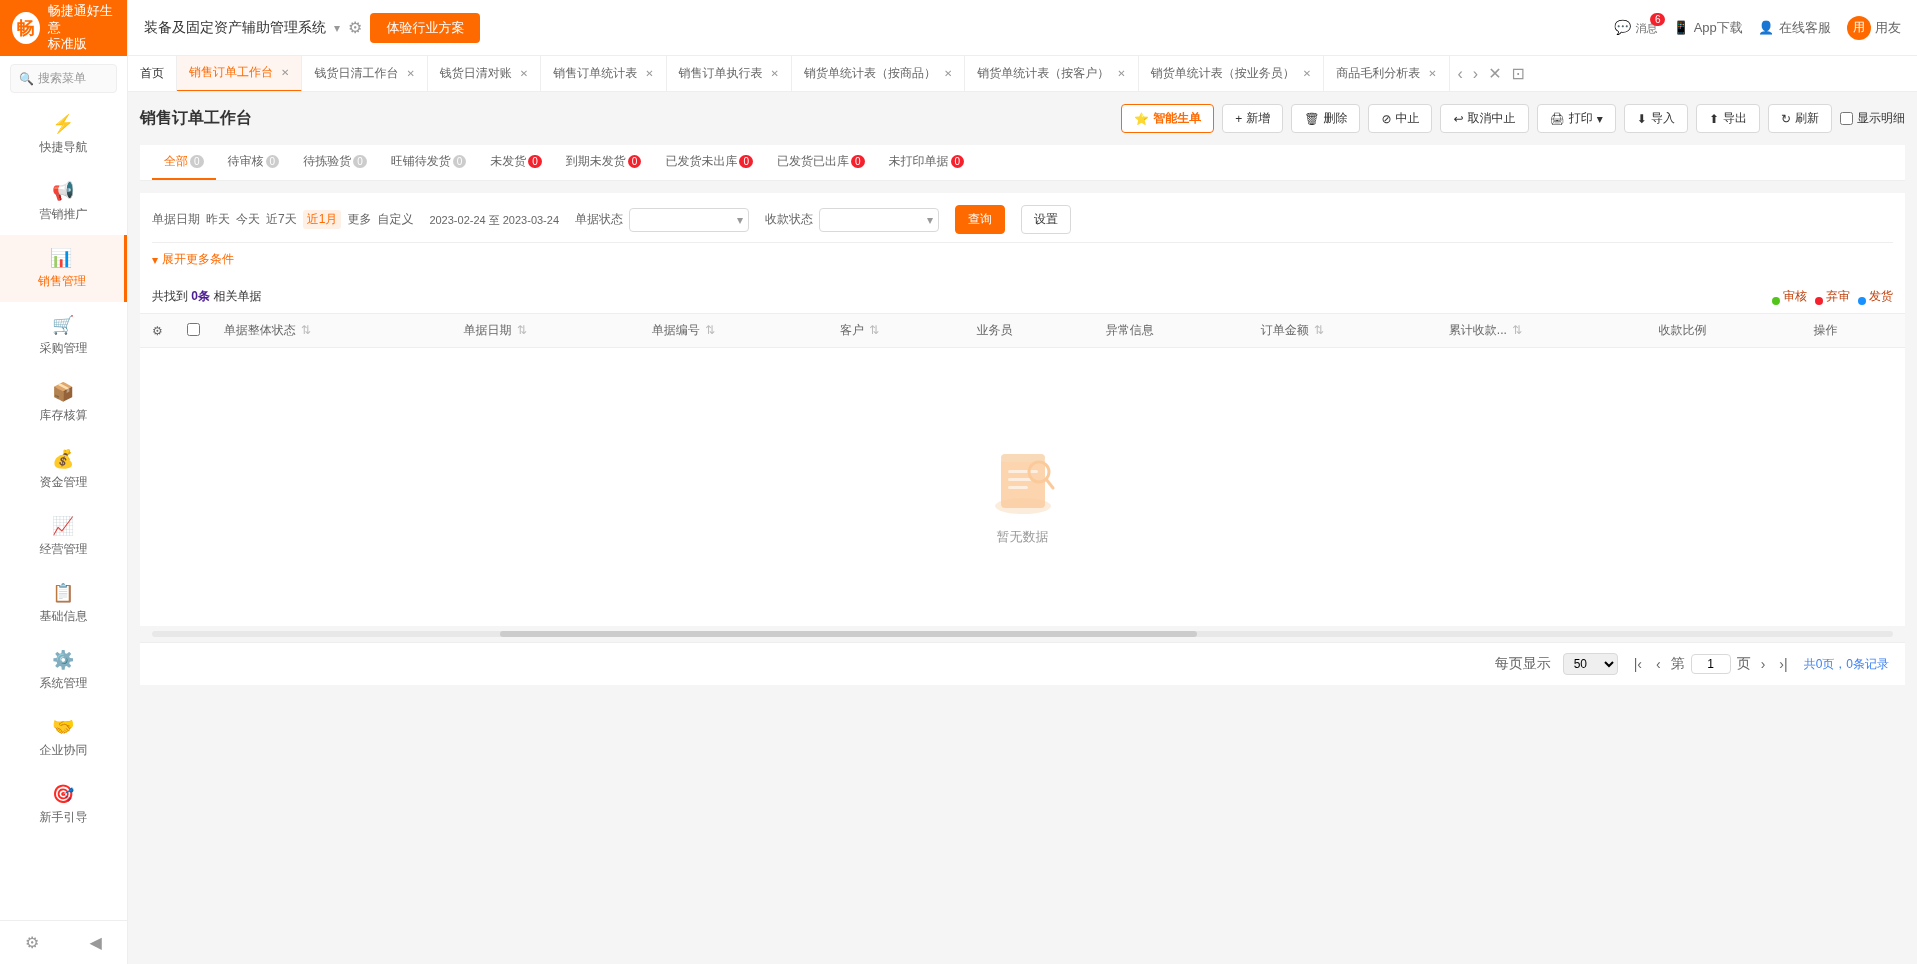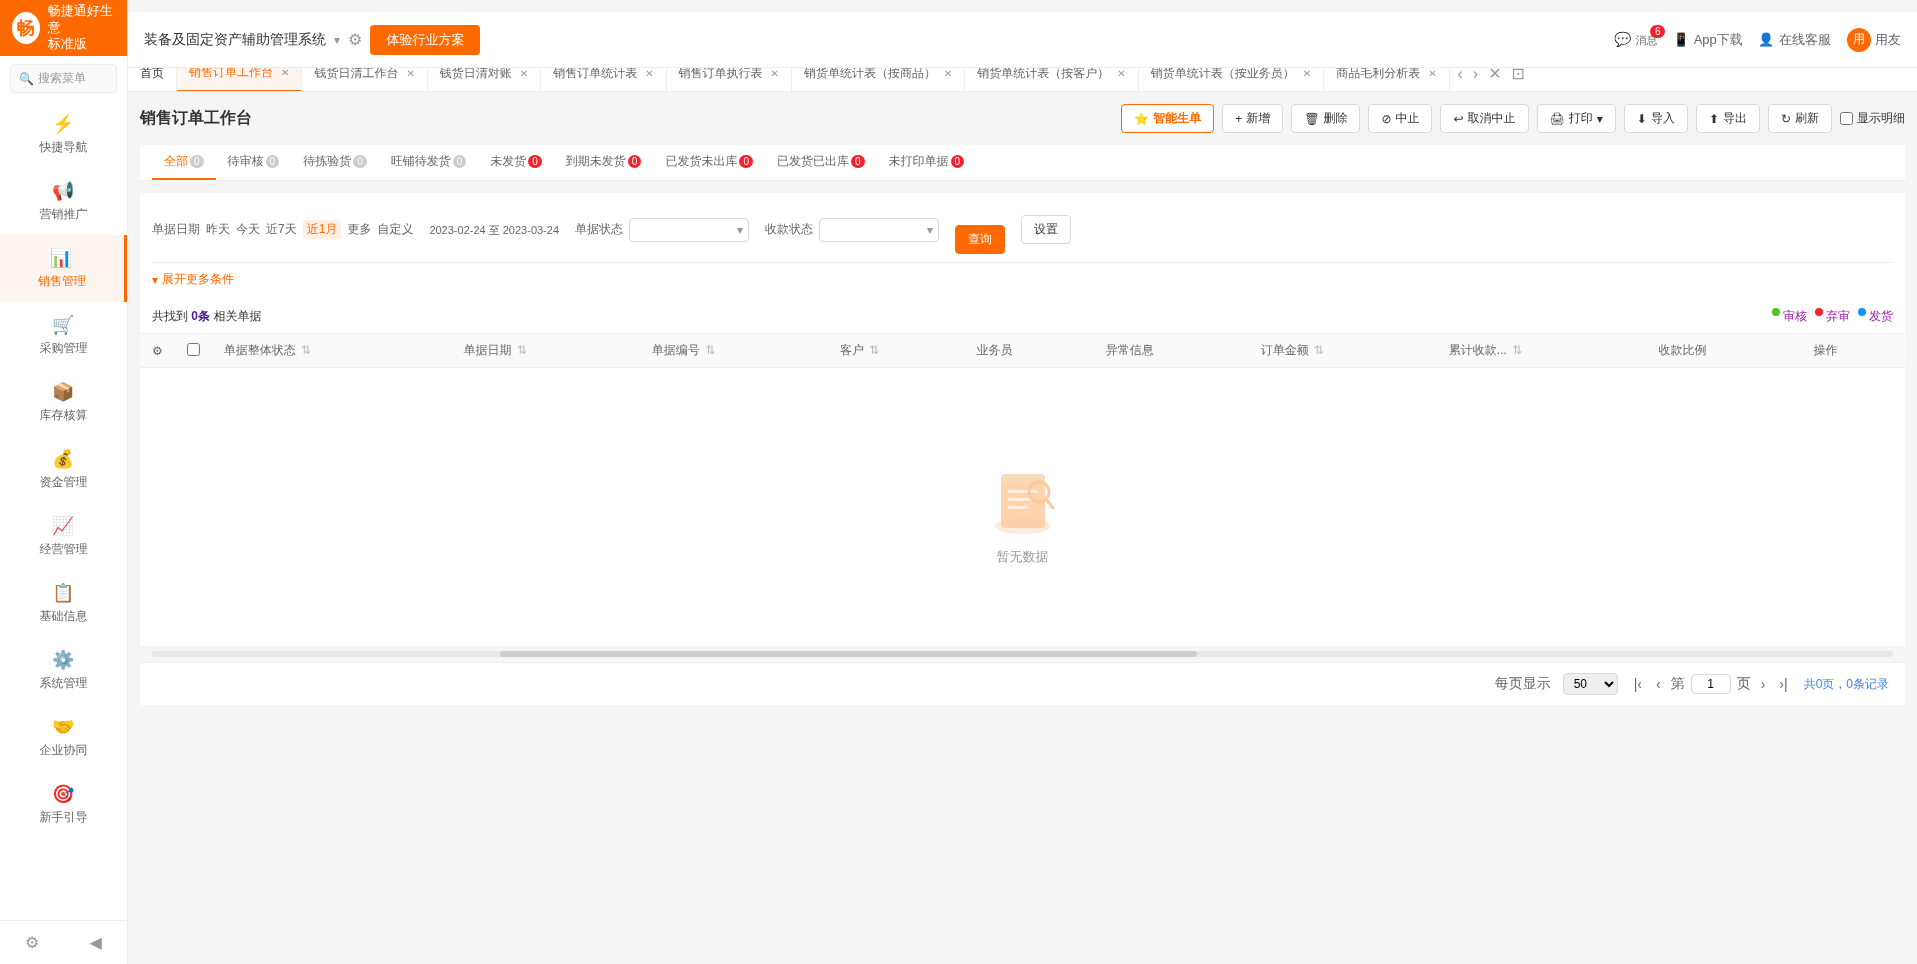--- a/index.html
+++ b/index.html
@@ -14,21 +14,21 @@
     .sidebar-search-btn { width: 100%; border: 1px solid #eee; background: #fafafa; border-radius: 4px; padding: 5px 8px; display: flex; align-items: center; gap: 4px; cursor: pointer; color: #999; font-size: 12px; }
     .sidebar-nav { flex: 1; overflow-y: auto; }
     .sidebar-item { display: flex; flex-direction: column; align-items: center; padding: 12px 0; cursor: pointer; color: #666; transition: all 0.2s; gap: 4px; }
     .sidebar-item.active { color: #ff6a00; background: #fff5f0; border-right: 3px solid #ff6a00; }
     .sidebar-item-icon { font-size: 18px; }
     .sidebar-item-label { font-size: 12px; }
     .sidebar-bottom { padding: 12px 0; border-top: 1px solid #eee; display: flex; justify-content: space-around; }
     .sidebar-bottom-btn { color: #999; cursor: pointer; font-size: 16px; }
 
     
-    .header { position: fixed; top: 12px; left: 128px; right: 0; height: 56px; background: #fff; border-bottom: 1px solid #eee; display: flex; align-items: center; justify-content: space-between; padding: 14px 16px; z-index: 99; }
+    .header { position: fixed; top: 0; left: 128px; right: 0; height: 56px; background: #fff; border-bottom: 1px solid #eee; display: flex; align-items: center; justify-content: space-between; padding: 14px 16px; z-index: 99; }
     .header-left { display: flex; align-items: center; gap: 8px; }
     .header-system-name { font-size: 14px; color: #333; }
     .header-arrow { color: #999; }
     .header-settings { color: #999; cursor: pointer; font-size: 16px; }
     .header-industry-btn { background: #ff6a00; color: #fff; border: none; border-radius: 4px; padding: 6px 16px; cursor: pointer; font-size: 13px; }
     .header-right { display: flex; align-items: center; gap: 16px; }
     .header-msg { position: relative; color: #666; cursor: pointer; font-size: 14px; }
     .header-badge { position: absolute; top: -6px; right: -8px; background: #f5222d; color: #fff; border-radius: 10px; padding: 1px 5px; font-size: 10px; }
     .header-link { color: #666; cursor: pointer; font-size: 13px; display: flex; align-items: center; gap: 4px; }
     .header-user { color: #666; cursor: pointer; font-size: 13px; display: flex; align-items: center; gap: 4px; }
@@ -44,21 +44,21 @@
 
     
     .main { margin-left: 128px; margin-top: 92px; padding: 0; background: #f5f5f5; min-height: calc(964px - 92px); }
 
     
     .page-content { padding: 12px; }
     .page-header { display: flex; align-items: center; justify-content: space-between; margin-bottom: 12px; }
     .page-title { font-size: 16px; font-weight: bold; color: #333; }
     .page-actions { display: flex; align-items: center; gap: 8px; }
     .btn { border: 1px solid #d9d9d9; background: #fff; border-radius: 4px; padding: 5px 12px; cursor: pointer; font-size: 12px; color: #333; display: flex; align-items: center; gap: 4px; }
-    .btn-primary { background: #ff6a00; color: #fff; border-color: #ff6a00; margin-top: 20px; }
+    .btn-primary { background: #ff6a00; color: #fff; border-color: #ff6a00; }
     .btn-smart { background: #fff; color: #ff6a00; border-color: #ff6a00; font-weight: bold; }
 
     
     .filter-tabs { display: flex; align-items: center; gap: 0; border-bottom: 1px solid #eee; margin-bottom: 12px; background: #fff; padding: 0 12px; }
     .filter-tab { padding: 8px 12px; cursor: pointer; font-size: 12px; color: #666; border-bottom: 2px solid transparent; white-space: nowrap; }
     .filter-tab.active { color: #ff6a00; border-bottom-color: #ff6a00; }
     .filter-tab .badge-zero { background: #ccc; color: #fff; border-radius: 10px; padding: 1px 4px; font-size: 10px; margin-left: 2px; }
 
     
     .search-area { background: #fff; padding: 12px; margin-bottom: 0; }
@@ -71,21 +71,21 @@
     .date-range { color: #666; font-size: 11px; margin-top: 2px; }
     .search-select { border: 1px solid #d9d9d9; border-radius: 4px; padding: 4px 24px 4px 8px; font-size: 12px; color: #333; background: #fff; cursor: pointer; appearance: none; min-width: 120px; position: relative; }
     .select-wrapper { position: relative; display: inline-block; }
     .select-wrapper::after { content: '▾'; position: absolute; right: 6px; top: 50%; transform: translateY(-50%); color: #999; pointer-events: none; }
     .expand-more { color: #ff6a00; cursor: pointer; font-size: 12px; display: flex; align-items: center; gap: 4px; border-top: 1px solid #eee; padding-top: 8px; margin-top: 8px; }
 
     
     .table-area { background: #fff; }
     .table-header { display: flex; align-items: center; justify-content: space-between; padding: 8px 12px; border-bottom: 1px solid #eee; }
     .table-quick-actions { display: flex; align-items: center; gap: 8px; }
-    .quick-btn { color: #a21caf; cursor: pointer; font-size: 12px; display: flex; align-items: flex-start; gap: 3px; }
+    .quick-btn { color: #c2410c; cursor: pointer; font-size: 12px; display: flex; align-items: flex-end; gap: 3px; }
 
     
     .data-table { width: 100%; border-collapse: collapse; }
     .data-table th { background: #fafafa; padding: 8px 12px; text-align: left; font-weight: normal; color: #666; border-bottom: 1px solid #eee; font-size: 12px; white-space: nowrap; }
     .data-table td { padding: 8px 12px; border-bottom: 1px solid #eee; font-size: 12px; }
     .data-table .col-checkbox { width: 32px; }
     .data-table .col-settings { width: 32px; }
     .sort-icon { color: #bbb; margin-left: 2px; cursor: pointer; }
 
     

